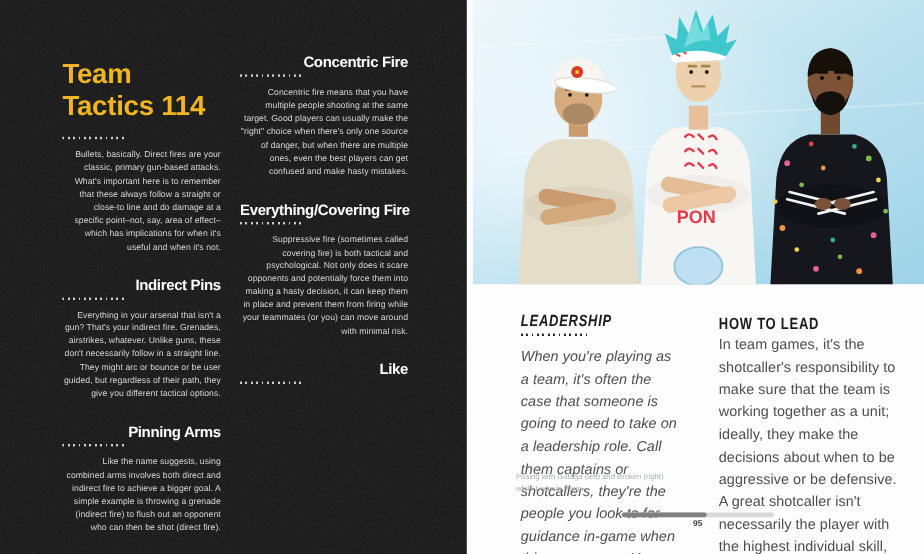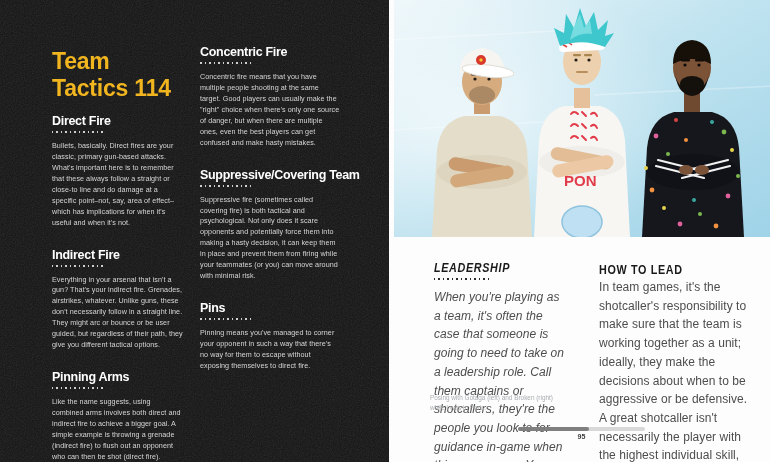--- a/index.html
+++ b/index.html
@@ -7,21 +7,21 @@
           font-family:"Liberation Sans",sans-serif;background:#fff;}
 
   
   .left-page{position:absolute;left:0;top:0;width:431px;height:462px;background:#121212;}
   .texture{position:absolute;left:0;top:0;width:100%;height:100%;pointer-events:none;}
   .lp-title{position:absolute;left:52px;top:48px;width:170px;
             color:#f1b51f;font-weight:bold;font-size:23px;line-height:1.16;letter-spacing:-0.2px;}
   .lp-col{position:absolute;color:#d6d6d6;}
   .lp-col1{left:52px;top:114px;width:132px;}
   .lp-col2{left:200px;top:45px;width:140px;}
-  .lp-sec{margin-bottom:19px;}
+  .lp-sec{margin-bottom:19px;text-align:right;}
   .lp-sec h3{margin:0 0 3px 0;color:#ffffff;font-size:12.5px;font-weight:bold;
              letter-spacing:-0.3px;white-space:nowrap;}
   .dots{height:2px;width:52px;margin:0 0 8px 0;
         background-image:repeating-linear-gradient(90deg,#cfcfcf 0 1.5px,transparent 1.5px 4.5px);}
   .lp-sec p{margin:0;font-size:7.2px;line-height:1.52;letter-spacing:0.05px;}
 
   
   .right-page{position:absolute;left:389px;top:0;width:381px;height:462px;background:#fdfdfd;}
   .photo{position:absolute;left:5px;top:0;width:376px;height:237px;}
   .rp-sec{position:absolute;color:#4d4d4d;}
@@ -58,51 +58,49 @@
       <rect width="389" height="462" filter="url(#grain)"></rect>
     </svg>
 
     <div class="lp-title">
       <div>Team</div>
       <div>Tactics 114</div>
     </div>
 
     <div class="lp-col lp-col1">
       <div class="lp-sec">
-        <h3>Direct Fire</h3>
         <div class="dots"></div>
         <p>Bullets, basically. Direct fires are your classic, primary gun-based attacks. What's important here is to remember that these always follow a straight or close-to line and do damage at a specific point–not, say, area of effect–which has implications for when it's useful and when it's not.</p>
       </div>
       <div class="lp-sec">
-        <h3>Indirect Fire</h3>
+        <h3>Indirect Pins</h3>
         <div class="dots"></div>
         <p>Everything in your arsenal that isn't a gun? That's your indirect fire. Grenades, airstrikes, whatever. Unlike guns, these don't necessarily follow in a straight line. They might arc or bounce or be user guided, but regardless of their path, they give you different tactical options.</p>
       </div>
       <div class="lp-sec">
         <h3>Pinning Arms</h3>
         <div class="dots"></div>
         <p>Like the name suggests, using combined arms involves both direct and indirect fire to achieve a bigger goal. A simple example is throwing a grenade (indirect fire) to flush out an opponent who can then be shot (direct fire).</p>
       </div>
     </div>
 
     <div class="lp-col lp-col2">
       <div class="lp-sec">
         <h3>Concentric Fire</h3>
         <div class="dots"></div>
         <p>Concentric fire means that you have multiple people shooting at the same target. Good players can usually make the "right" choice when there's only one source of danger, but when there are multiple ones, even the best players can get confused and make hasty mistakes.</p>
       </div>
       <div class="lp-sec">
-        <h3>Suppressive/Covering Team</h3>
+        <h3>Everything/Covering Fire</h3>
         <div class="dots"></div>
         <p>Suppressive fire (sometimes called covering fire) is both tactical and psychological. Not only does it scare opponents and potentially force them into making a hasty decision, it can keep them in place and prevent them from firing while your teammates (or you) can move around with minimal risk.</p>
       </div>
       <div class="lp-sec">
-        <h3>Pins</h3>
-        <div class="dots"></div>
-        <p>Pinning means you've managed to corner your opponent in such a way that there's no way for them to escape without exposing themselves to direct fire.</p>
+        <h3>Like</h3>
+        <div class="dots"></div>
       </div>
     </div>
   </div>
 
   <div class="right-page">
 
     <svg class="photo" viewBox="0 0 376 237">
       <defs>
         <linearGradient id="bgGrad" x1="0" y1="0" x2="1" y2="1">
           <stop offset="0" stop-color="#eef7fa"></stop>

